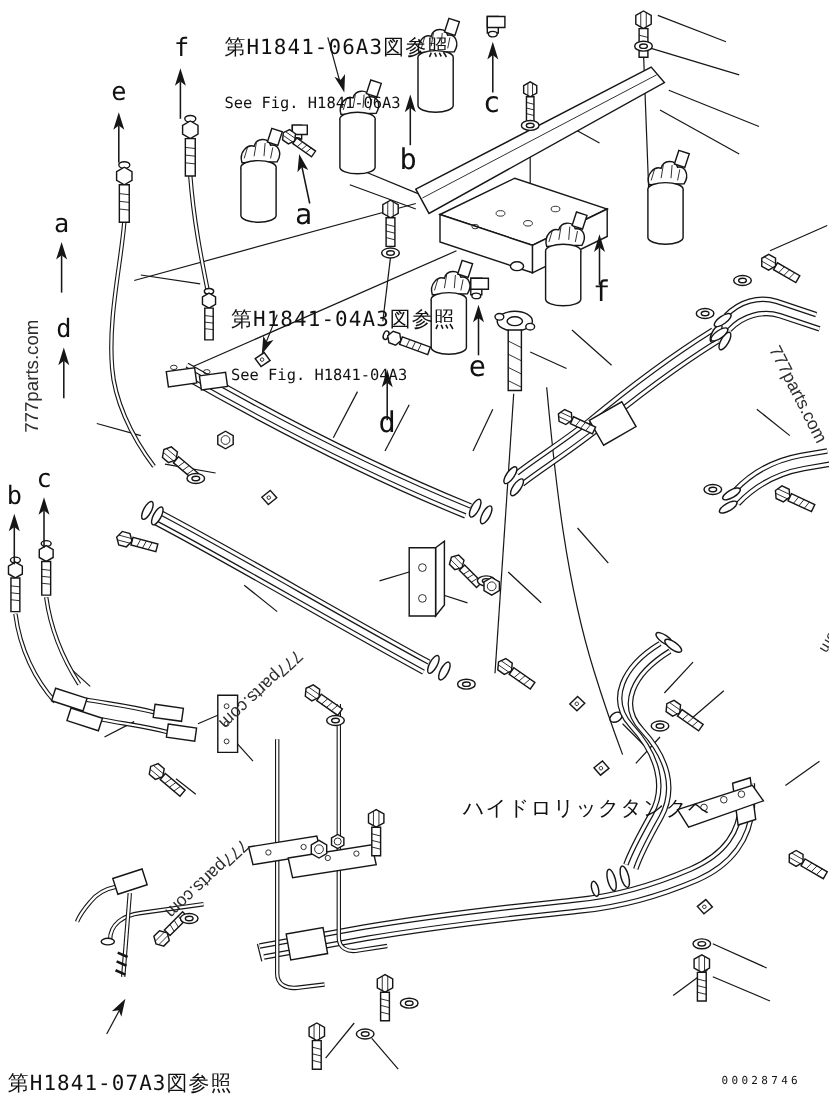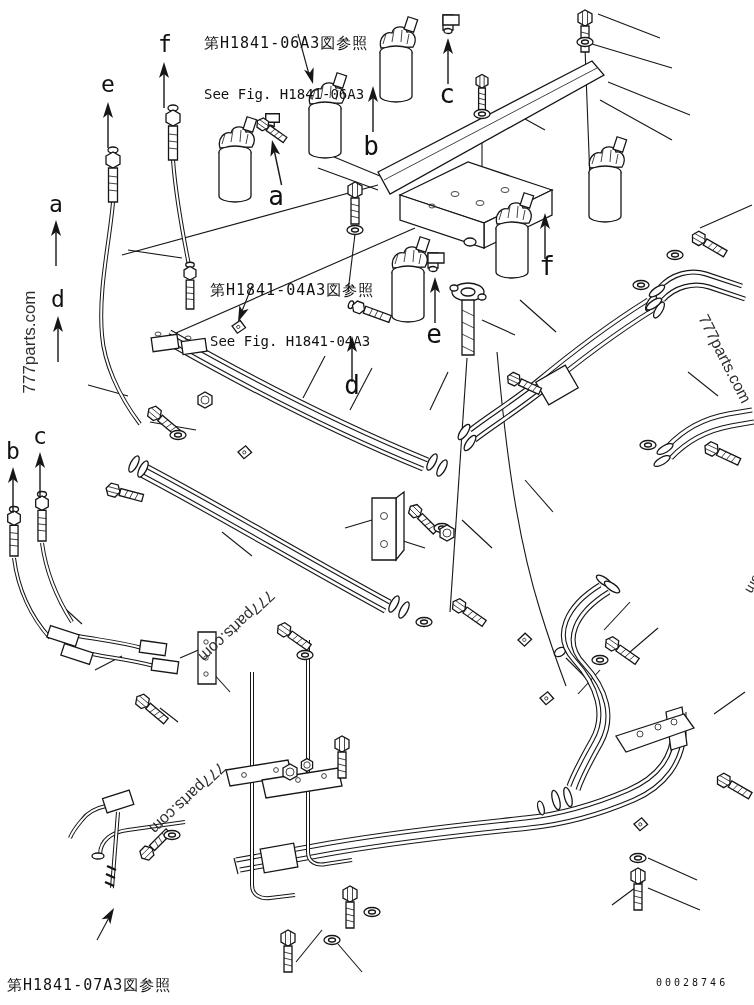--- a/index.html
+++ b/index.html
@@ -2,21 +2,21 @@
 <html><head>
 <meta charset="utf-8">
 <style>
   html,body{margin:0;padding:0;background:#fff;}
   #stage{
     position:relative;width:754px;height:1005px;background:#ffffff;
     overflow:hidden;font-family:"DejaVu Sans Mono","Liberation Mono",monospace;color:#111;
   }
   #artwork{position:absolute;left:0;top:0;}
   .figref{position:absolute;font-size:14px;line-height:17px;white-space:pre;color:#111;}
-  .figref .jp{font-size:15px;letter-spacing:1px;}
+  .figref .jp{font-size:19px;letter-spacing:1px;}
   .conn{position:absolute;transform:translate(-50%,-50%);font-size:23px;color:#111;}
   .conn.big{font-size:26px;}
   .wm{position:absolute;font-family:"Liberation Sans","DejaVu Sans",sans-serif;
       font-size:16px;color:#2e2e2e;white-space:nowrap;transform-origin:center;}
   #partno{position:absolute;left:656px;top:977px;font-size:10px;letter-spacing:3px;color:#111;}
   svg *{vector-effect:non-scaling-stroke;}
   .ln{stroke:#161616;stroke-width:1.1;fill:none;}
   .tube-o{stroke:#161616;stroke-width:5;fill:none;}
   .tube-i{stroke:#ffffff;stroke-width:2.8;fill:none;}
   .thin-o{stroke:#161616;stroke-width:4;fill:none;}
@@ -391,20 +391,21 @@
     <div class="jp">第H1841-04A3図参照</div>
     <div>See Fig. H1841-04A3</div>
   </div>
 
   <div class="figref" style="left:7px;top:943px;">
     <div class="jp">第H1841-07A3図参照</div>
     
   </div>
 
   <div class="figref" style="left:400px;top:693px;">
+    <div class="jp" style="padding-left:21px;">ハイドロリックタンクヘ</div>
   </div>
 
   <div id="partno">00028746</div>
 
   <span class="conn" style="left:108px;top:84px;">e</span>
   <span class="conn" style="left:165px;top:44px;">f</span>
   <span class="conn" style="left:56px;top:204px;">a</span>
   <span class="conn" style="left:58px;top:299px;">d</span>
   <span class="conn" style="left:40px;top:436px;">c</span>
   <span class="conn" style="left:13px;top:451px;">b</span>

